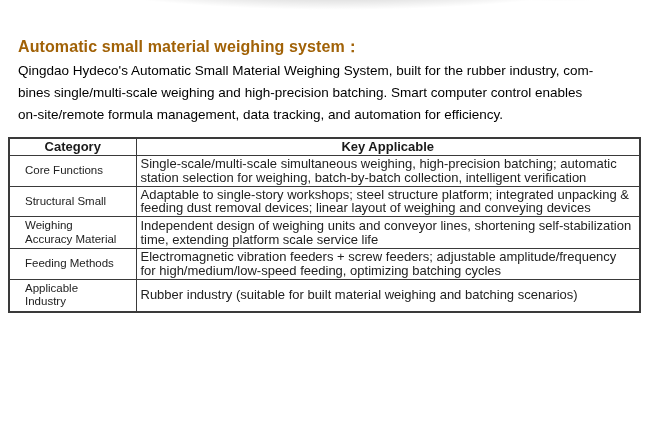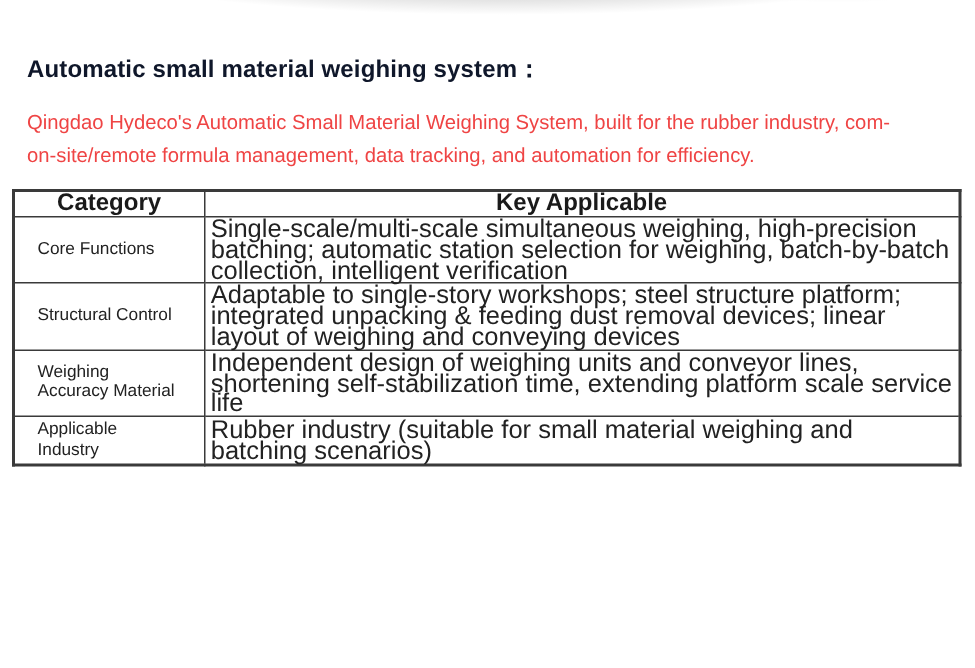--- a/index.html
+++ b/index.html
@@ -24,28 +24,28 @@
       radial-gradient(ellipse 30% 160% at 86% -90%, rgba(0,0,0,0.18), rgba(0,0,0,0) 60%);
     pointer-events: none;
   }
   .content {
     position: relative;
     padding: 38px 16px 0 18px;
   }
   .page-title {
     font-size: 16px;
     font-weight: 700;
-    color: #0f172a;
+    color: #a16207;
     line-height: 18px;
     letter-spacing: 0.1px;
     margin: 0;
   }
   .intro {
-    margin-top: 15px;
-    color: #ef4444;
+    margin-top: 4px;
+    color: #000000;
     font-size: 13.5px;
   }
   .intro-line {
     white-space: nowrap;
     line-height: 22px;
     height: 22px;
   }
   table.spec-table {
     border-collapse: collapse;
     table-layout: fixed;
@@ -53,77 +53,82 @@
     margin-top: 11px;
     margin-left: -10px;
     border: 2px solid #3a3a3a;
     color: #222222;
   }
   table.spec-table th, table.spec-table td {
     border: 1px solid #3a3a3a;
     vertical-align: middle;
   }
   table.spec-table th {
-    font-size: 16px;
+    font-size: 13px;
     font-weight: 700;
     text-align: center;
     padding: 1px 4px;
     line-height: 14px;
     color: #1a1a1a;
   }
   .col-category { width: 127px; }
   td.cell-category {
     font-size: 11.5px;
     padding: 2px 15px;
     line-height: 13.5px;
   }
   td.cell-info {
-    font-size: 17px;
+    font-size: 13px;
     padding: 1px 4px;
     line-height: 13.8px;
   }
 </style>
 </head>
 <body>
 
 <div class="page">
   <div class="top-shadow"></div>
 
   <div class="content">
     <h1 class="page-title">Automatic small material weighing system：</h1>
 
     <div class="intro">
       <div class="intro-line">Qingdao Hydeco's Automatic Small Material Weighing System, built for the rubber industry, com-</div>
+      <div class="intro-line">bines single/multi-scale weighing and high-precision batching. Smart computer control enables</div>
       <div class="intro-line">on-site/remote formula management, data tracking, and automation for efficiency.</div>
     </div>
 
     <table class="spec-table">
       <colgroup>
         <col class="col-category">
         <col>
       </colgroup>
       <thead>
         <tr>
           <th>Category</th>
           <th>Key Applicable</th>
         </tr>
       </thead>
       <tbody>
         <tr>
           <td class="cell-category">Core Functions</td>
           <td class="cell-info">Single-scale/multi-scale simultaneous weighing, high-precision batching; automatic station selection for weighing, batch-by-batch collection, intelligent verification</td>
         </tr>
         <tr>
-          <td class="cell-category">Structural Control</td>
+          <td class="cell-category">Structural Small</td>
           <td class="cell-info">Adaptable to single-story workshops; steel structure platform; integrated unpacking &amp; feeding dust removal devices; linear layout of weighing and conveying devices</td>
         </tr>
         <tr>
           <td class="cell-category">Weighing Accuracy Material</td>
           <td class="cell-info">Independent design of weighing units and conveyor lines, shortening self-stabilization time, extending platform scale service life</td>
         </tr>
         <tr>
+          <td class="cell-category">Feeding Methods</td>
+          <td class="cell-info">Electromagnetic vibration feeders + screw feeders; adjustable amplitude/frequency for high/medium/low-speed feeding, optimizing batching cycles</td>
+        </tr>
+        <tr>
           <td class="cell-category">Applicable Industry</td>
-          <td class="cell-info">Rubber industry (suitable for small material weighing and batching scenarios)</td>
+          <td class="cell-info">Rubber industry (suitable for built material weighing and batching scenarios)</td>
         </tr>
       </tbody>
     </table>
   </div>
 </div>
 
 </body></html>

